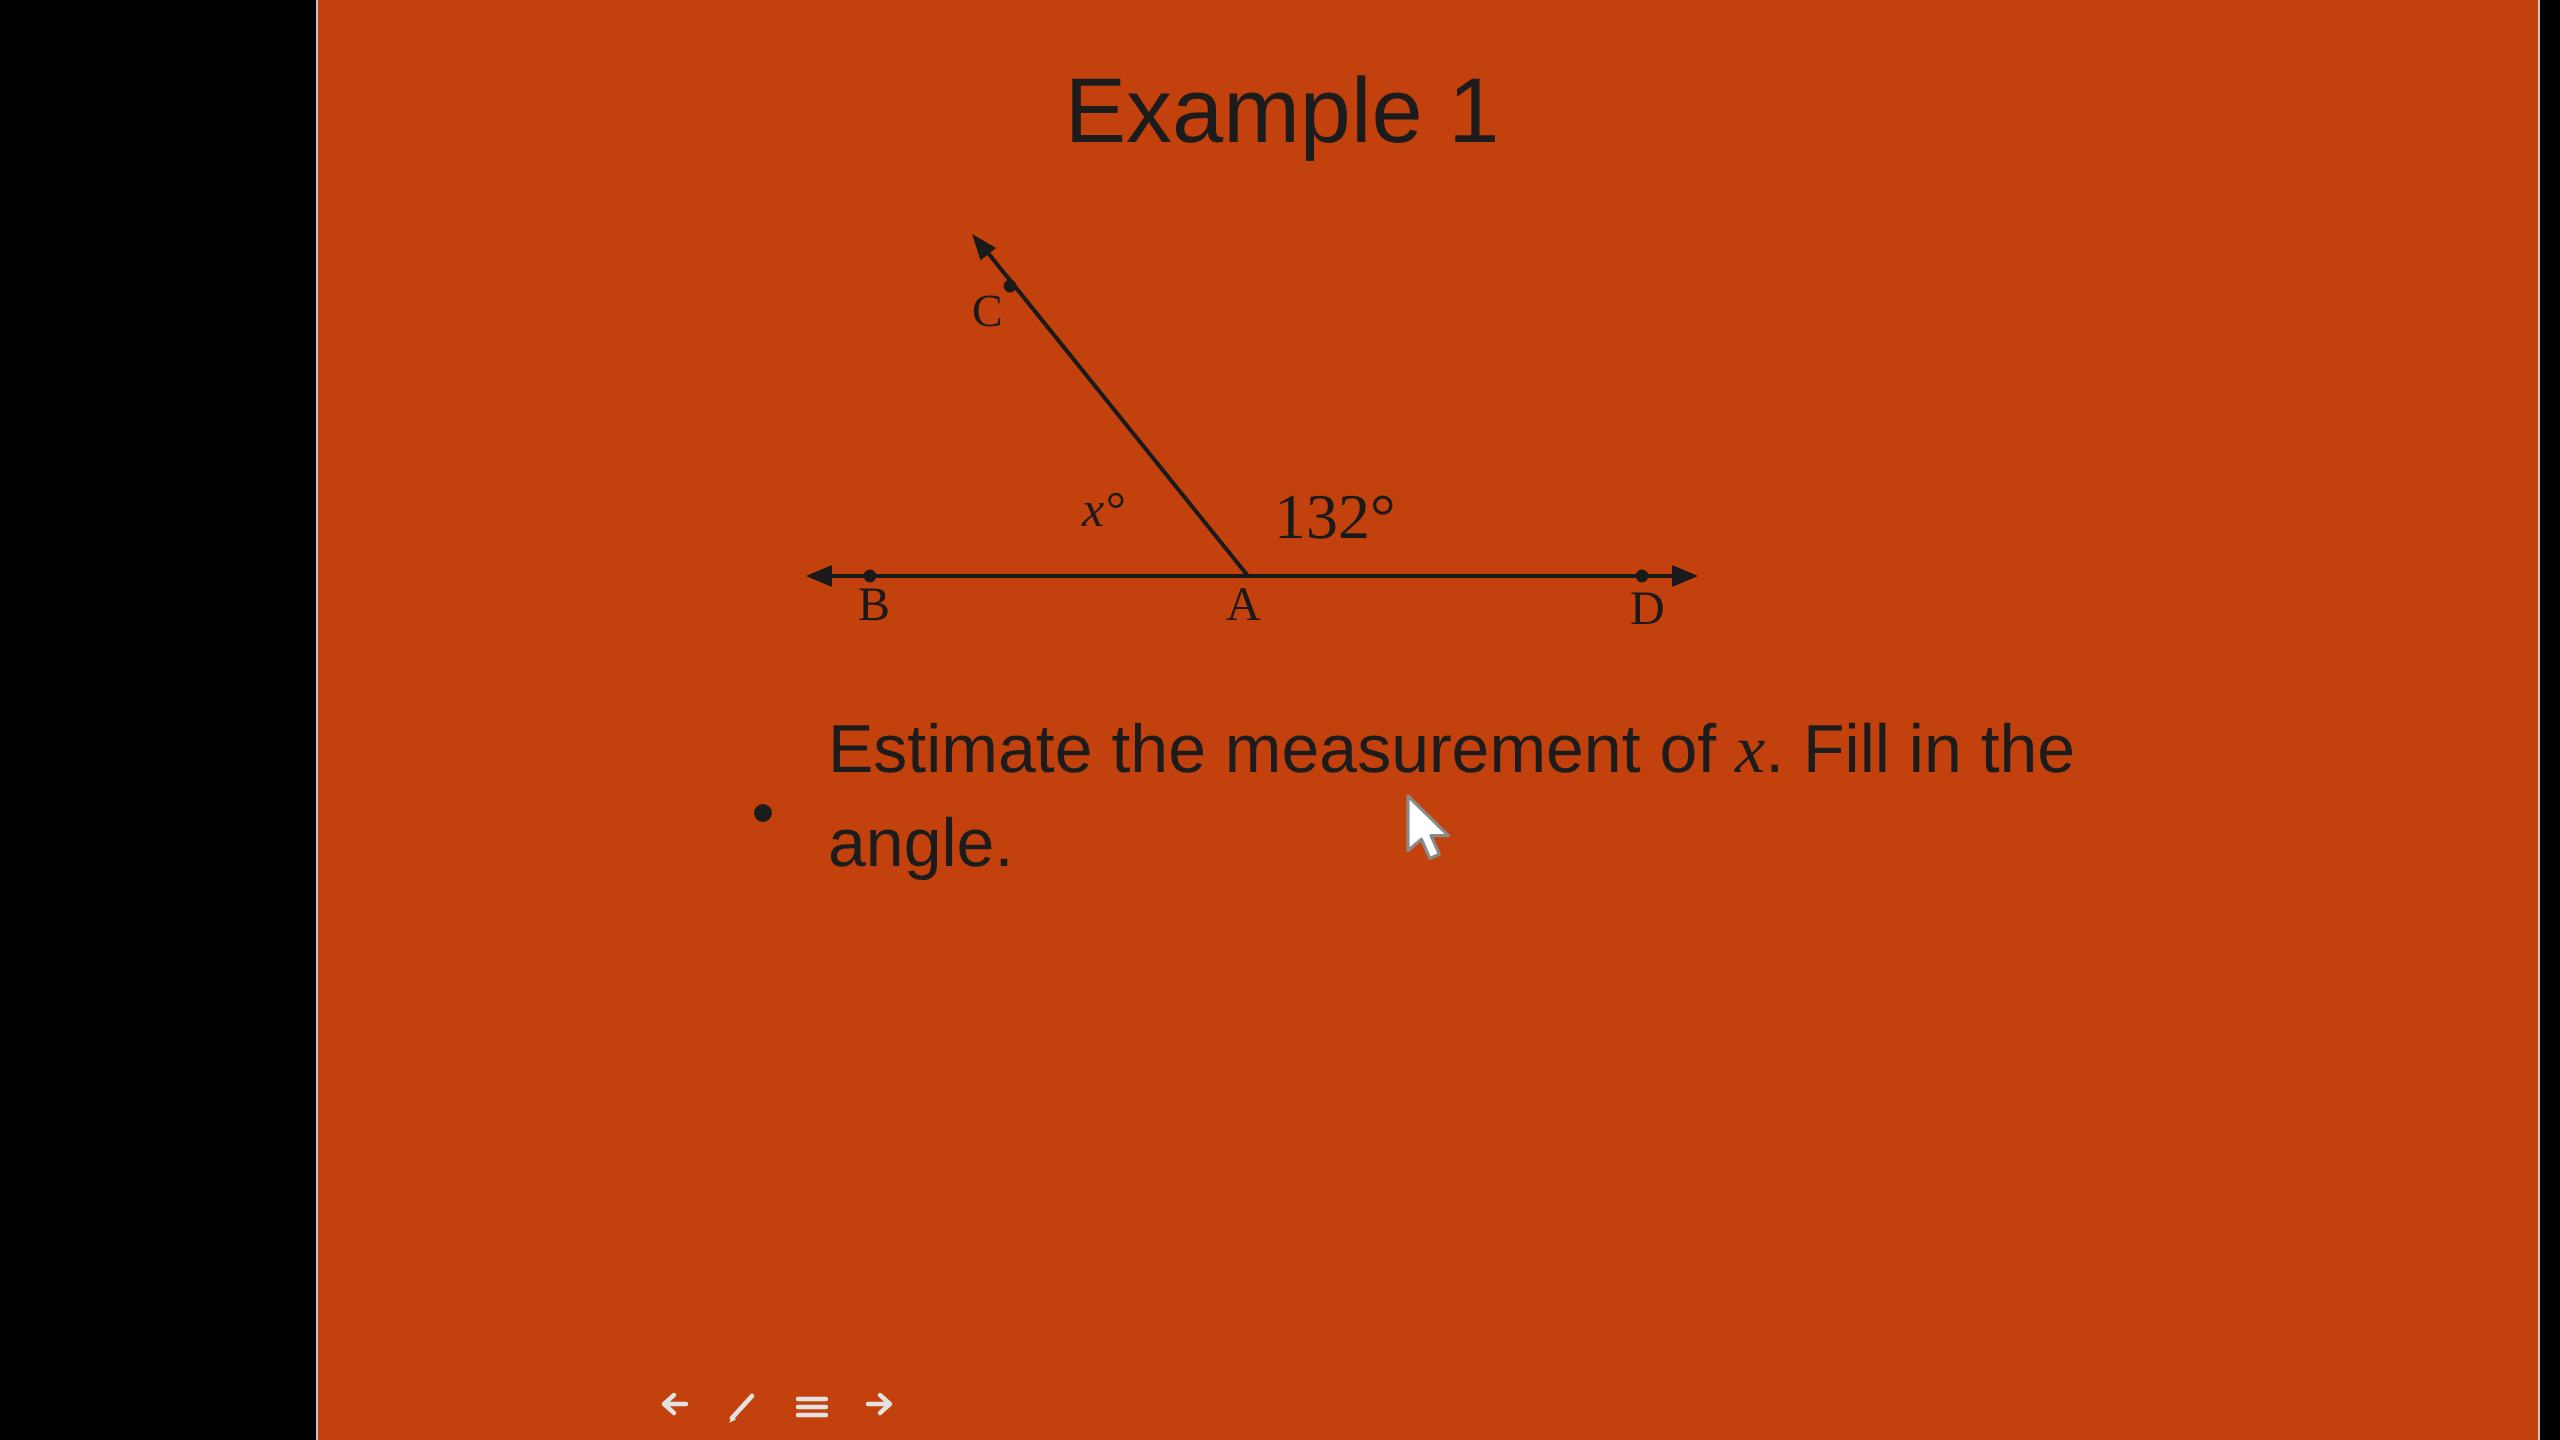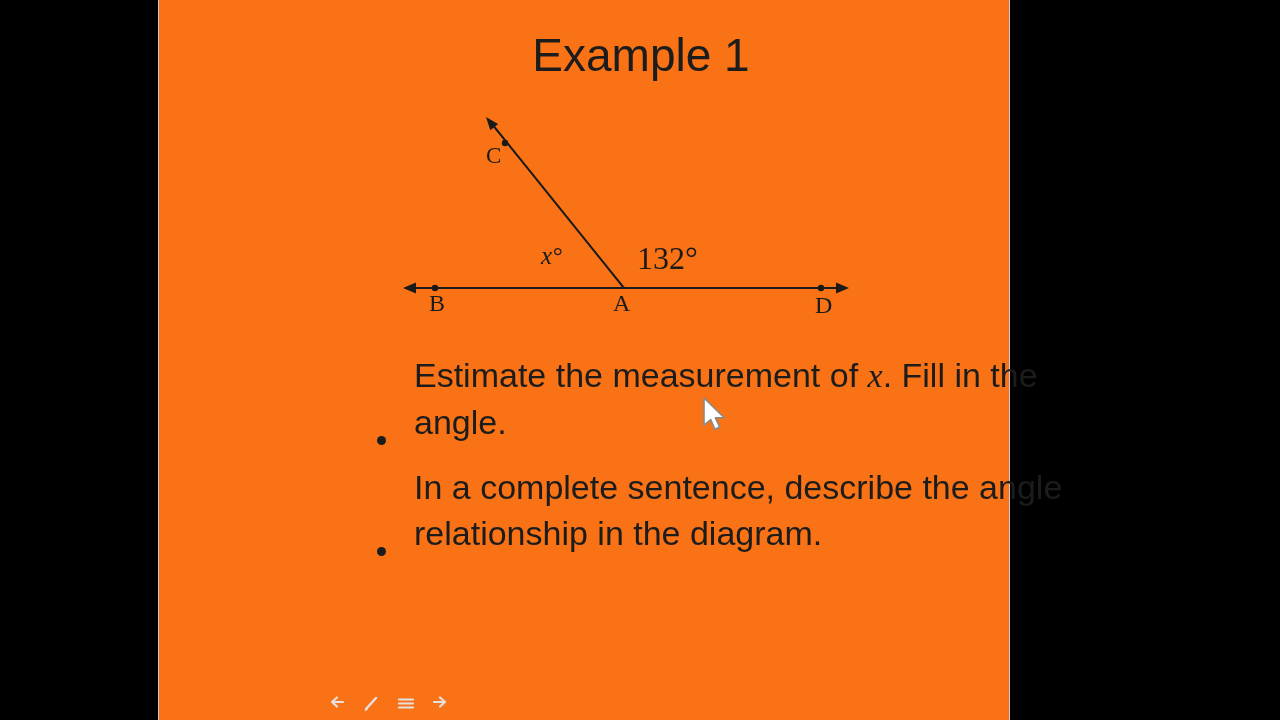--- a/index.html
+++ b/index.html
@@ -2,22 +2,22 @@
 <html><head>
 <meta charset="utf-8">
 <style>
   * { margin: 0; padding: 0; box-sizing: border-box; }
   html, body { width: 1280px; height: 720px; overflow: hidden; }
   body { background: #000000; position: relative; font-family: "Liberation Sans", sans-serif; }
 
   .slide {
     position: absolute;
     left: 158px; top: 0;
-    width: 852px; height: 720px;
-    background: #f97316;
+    width: 1112px; height: 720px;
+    background: #c2410c;
     border-left: 1px solid #c9c9c9;
     border-right: 1px solid #c9c9c9;
   }
 
   .slide-title {
     position: absolute;
     left: 0; top: 28px;
     width: 964px;
     text-align: center;
     font-size: 46px;
@@ -44,21 +44,21 @@
   .lbl-a   { left: 613px; top: 290px; font-size: 24px; }
   .lbl-d   { left: 815px; top: 292px; font-size: 24px; }
   .lbl-x   { left: 541px; top: 242px; font-size: 25px; font-style: italic; }
   .lbl-132 { left: 637px; top: 240px; font-size: 32px; }
 
   .bullet-row {
     position: absolute;
     left: 218px;
     width: 800px;
     display: flex;
-    align-items: flex-end;
+    align-items: center;
     color: #1c1c1c;
   }
   .bullet-row-1 { top: 352px; }
   .bullet-row-2 { top: 464px; }
   .bullet-dot {
     width: 9px; height: 9px;
     border-radius: 50%;
     background: #1c1c1c;
     margin-top: 16px;
     flex: 0 0 9px;
@@ -96,27 +96,20 @@
   <h1 class="slide-title">Example 1</h1>
 
   <div class="bullet-row bullet-row-1">
     <div class="bullet-dot"></div>
     <div class="bullet-text">
       <div><span>Estimate the measurement of </span><span class="math-var">x</span><span>. Fill in the</span></div>
       <div>angle.</div>
     </div>
   </div>
 
-  <div class="bullet-row bullet-row-2">
-    <div class="bullet-dot"></div>
-    <div class="bullet-text">
-      <div>In a complete sentence, describe the angle</div>
-      <div>relationship in the diagram.</div>
-    </div>
-  </div>
 
   <div class="presenter-controls">
     <svg width="22" height="20" viewBox="0 0 22 20">
       <path d="M18 8 H7 M7 8 l5 -4.5 M7 8 l5 4.5" stroke="#e3e1e1" stroke-width="2.2" fill="none" stroke-linecap="round" stroke-linejoin="round"></path>
     </svg>
     <svg width="22" height="20" viewBox="0 0 22 20">
       <path d="M6 15 L16 4" stroke="#e3e1e1" stroke-width="2.4" fill="none" stroke-linecap="round"></path>
       <path d="M4.5 17.5 L8 15.8 L6.2 14 Z" fill="#e3e1e1"></path>
     </svg>
     <svg width="22" height="20" viewBox="0 0 22 20">

